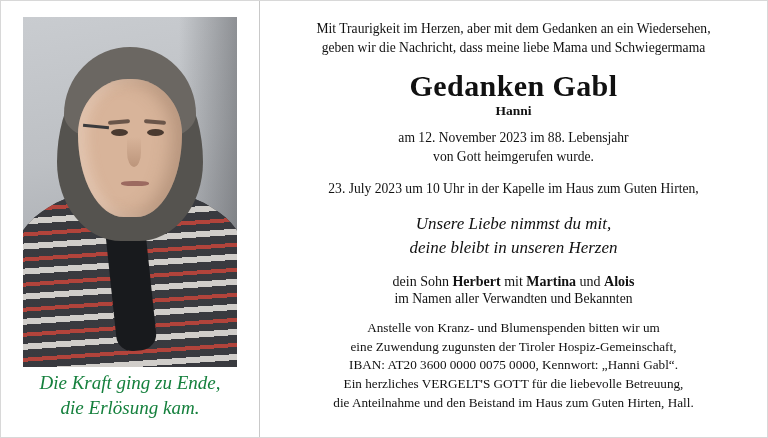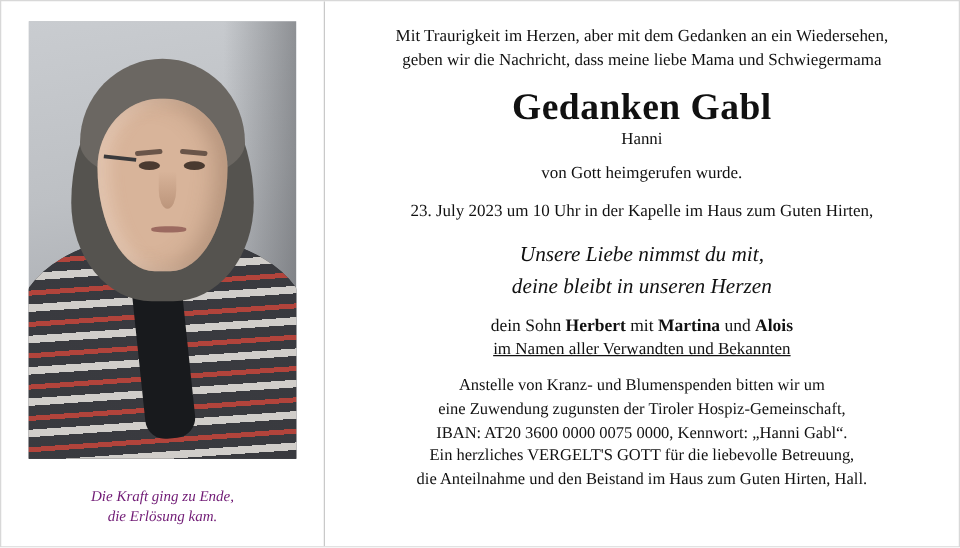--- a/index.html
+++ b/index.html
@@ -165,23 +165,23 @@
     position: absolute;
     top: 108px; left: 60px;
     width: 26px; height: 3px;
     background: #3a3a3c;
     transform: rotate(6deg);
   }
   .caption {
     margin-top: auto;
     text-align: center;
     font-style: italic;
-    font-size: 12px;
+    font-size: 19px;
     line-height: 1.35;
-    color: #701a75;
+    color: #15803d;
     padding-bottom: 6px;
   }
   
   .v-divider {
     position: absolute;
     left: 258px;
     top: 0;
     width: 1px;
     height: 436px;
     background: #c9c9c9;
@@ -205,21 +205,21 @@
   }
   .name {
     font-size: 30px;
     font-weight: bold;
     letter-spacing: 0.4px;
     margin: 6px 0 1px 0;
     line-height: 1.1;
   }
   .nickname {
     font-size: 13.5px;
-    font-weight: normal;
+    font-weight: bold;
     margin: 0 0 9px 0;
   }
   .dates {
     font-size: 13.6px;
     line-height: 1.45;
     margin-bottom: 12px;
   }
   .service {
     font-size: 13.6px;
     line-height: 1.45;
@@ -232,21 +232,20 @@
     margin-bottom: 13px;
   }
   .family-1 {
     font-size: 14px;
     margin-bottom: 1px;
   }
   .family-1 b { font-weight: bold; }
   .family-2 {
     font-size: 13.6px;
     margin-bottom: 12px;
-    text-decoration: underline;
   }
   .donation {
     font-size: 13.2px;
     line-height: 1.42;
   }
   .thanks {
     font-size: 13.2px;
     line-height: 1.42;
     margin-bottom: 12px;
   }
@@ -287,20 +286,21 @@
 
     <div class="block intro">
       <div>Mit Traurigkeit im Herzen, aber mit dem Gedanken an ein Wiedersehen,</div>
       <div>geben wir die Nachricht, dass meine liebe Mama und Schwiegermama</div>
     </div>
 
     <div class="name">Gedanken Gabl</div>
     <div class="nickname">Hanni</div>
 
     <div class="dates">
+      <div>am 12. November 2023 im 88. Lebensjahr</div>
       <div>von Gott heimgerufen wurde.</div>
     </div>
 
     <div class="service">
       <div>23. July 2023 um 10 Uhr in der Kapelle im Haus zum Guten Hirten,</div>
     </div>
 
     <div class="verse">
       <div>Unsere Liebe nimmst du mit,</div>
       <div>deine bleibt in unseren Herzen</div>

